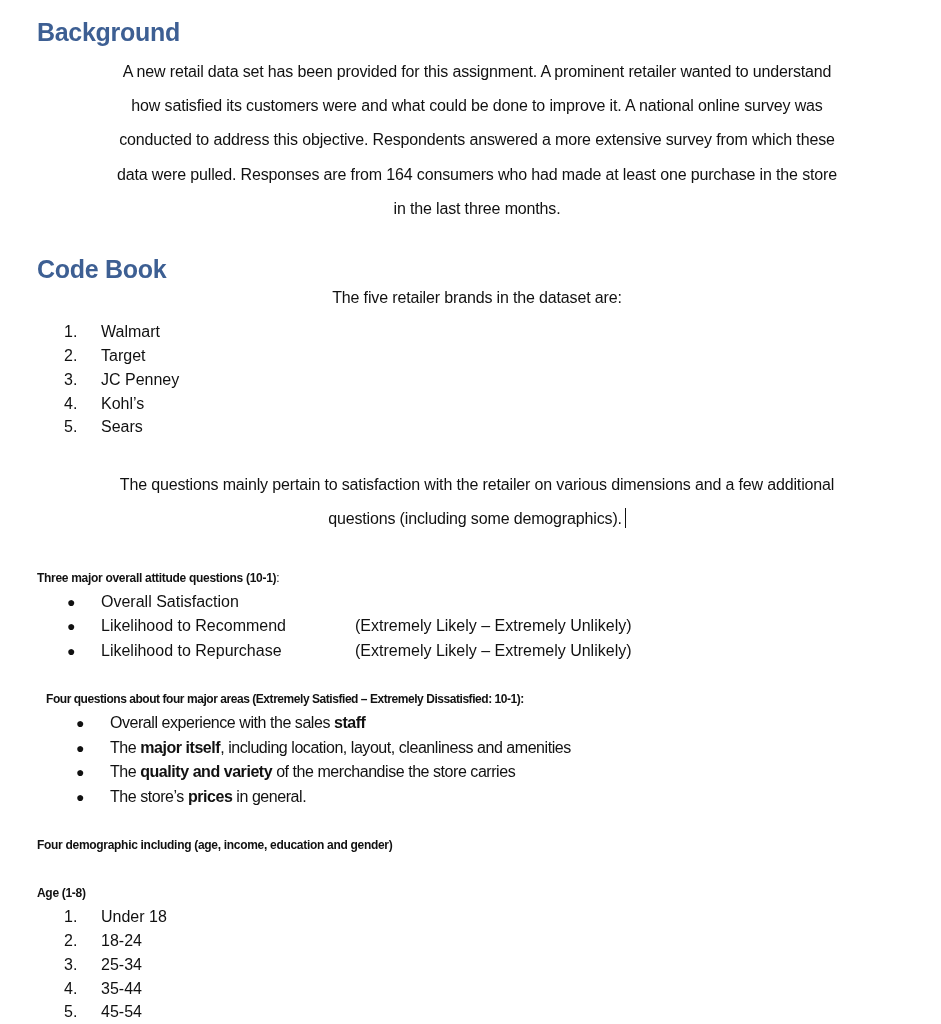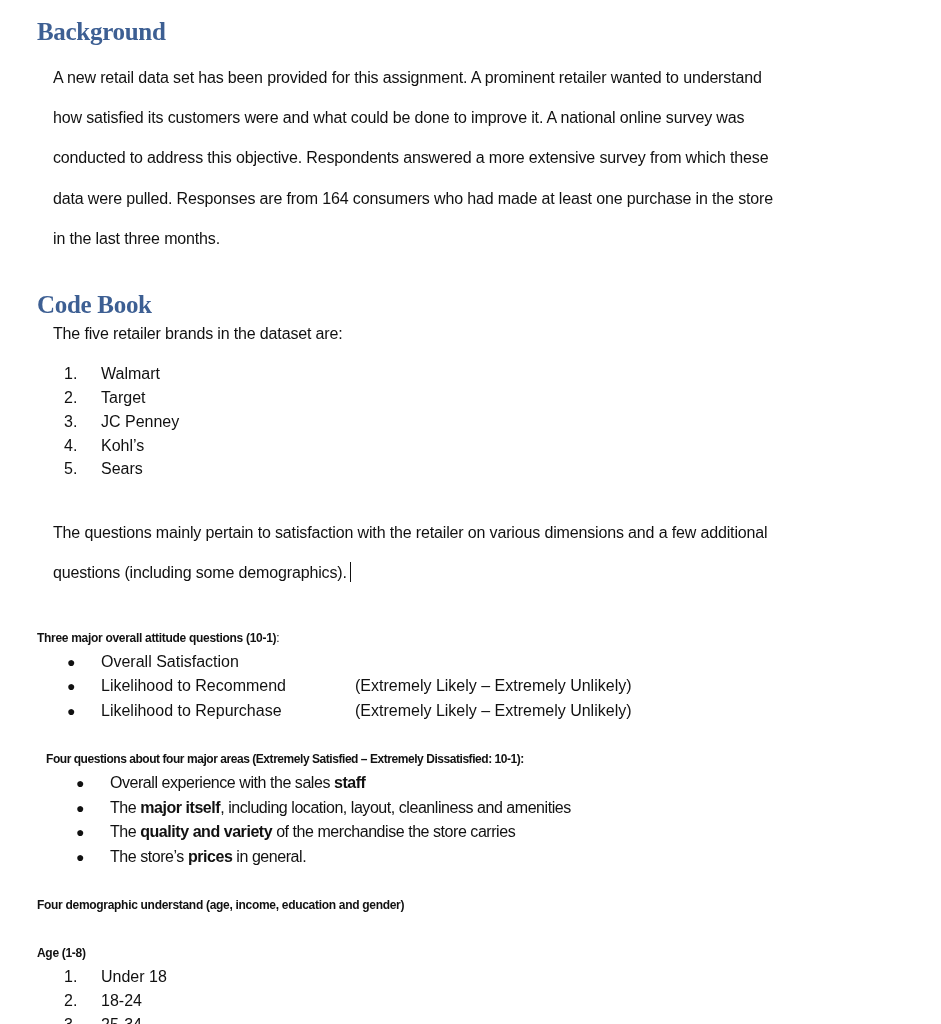--- a/index.html
+++ b/index.html
@@ -2,27 +2,28 @@
 <html><head>
 <meta charset="utf-8">
 <style>
   html, body { margin: 0; padding: 0; background: #ffffff; }
   body {
     width: 941px; height: 1024px; overflow: hidden; position: relative;
     font-family: "Liberation Sans", sans-serif; color: #111111;
   }
   .page { position: absolute; left: 37px; top: 14px; width: 880px; }
   .heading {
-    font-family: Liberation Serif, serif;
+    font-family: Liberation Sans, sans-serif;
     font-size: 25px; color: #3d5f93; margin: 0; line-height: 36px;
     letter-spacing: -0.3px;
   }
   .para {
-    font-size: 16px; line-height: 24.2px; margin: 16px;
+    font-size: 16px; line-height: 24.2px; margin: 10px;
     letter-spacing: -0.15px;
+    text-align: center;
   }
   .ol { margin: 0; padding: 0; list-style: none; }
   .ol li { font-size: 16px; line-height: 23.8px; position: relative; padding-left: 64px; }
   .ol li .num { position: absolute; left: 27px; }
   .ul { margin: 0; padding: 0; list-style: none; }
   .ul li { font-size: 16px; line-height: 24.5px; position: relative; padding-left: 64px; }
   .ul li .bullet { position: absolute; left: 30px; top: 0; font-size: 14px; }
   .ul li .scale { position: absolute; left: 318px; top: 0; }
   .sub {
     font-size: 12px; font-weight: bold; margin: 0; line-height: 24px;
@@ -74,21 +75,21 @@
   <div style="height:24px"></div>
   <p class="sub condensed">Four questions about four major areas (Extremely Satisfied – Extremely Dissatisfied: 10-1):</p>
   <ul class="ul condensed">
     <li><span class="bullet">●</span><span>Overall experience with the sales </span><span class="b">staff</span><span></span></li>
     <li><span class="bullet">●</span><span>The </span><span class="b">major itself</span><span>, including location, layout, cleanliness and amenities</span></li>
     <li><span class="bullet">●</span><span>The </span><span class="b">quality and variety</span><span> of the merchandise the store carries</span></li>
     <li><span class="bullet">●</span><span>The store’s </span><span class="b">prices</span><span> in general.</span></li>
   </ul>
 
   <div style="height:24px"></div>
-  <p class="sub">Four demographic understand (age, income, education and gender)</p>
+  <p class="sub">Four demographic including (age, income, education and gender)</p>
 
   <div style="height:24px"></div>
   <p class="sub">Age (1-8)</p>
   <ul class="ol">
     <li><span class="num">1.</span><span>Under 18</span></li>
     <li><span class="num">2.</span><span>18-24</span></li>
     <li><span class="num">3.</span><span>25-34</span></li>
     <li><span class="num">4.</span><span>35-44</span></li>
     <li><span class="num">5.</span><span>45-54</span></li>
     <li><span class="num">6.</span><span>55-64</span></li>

